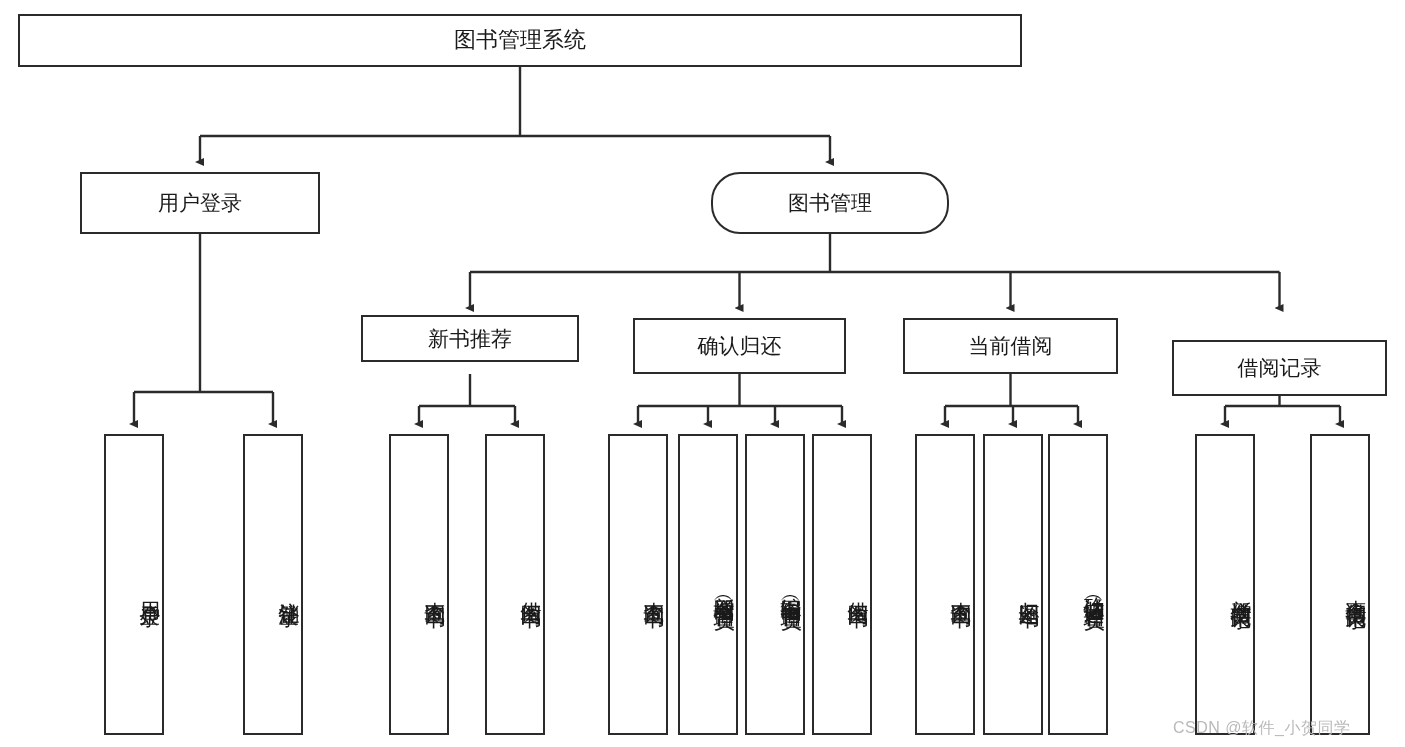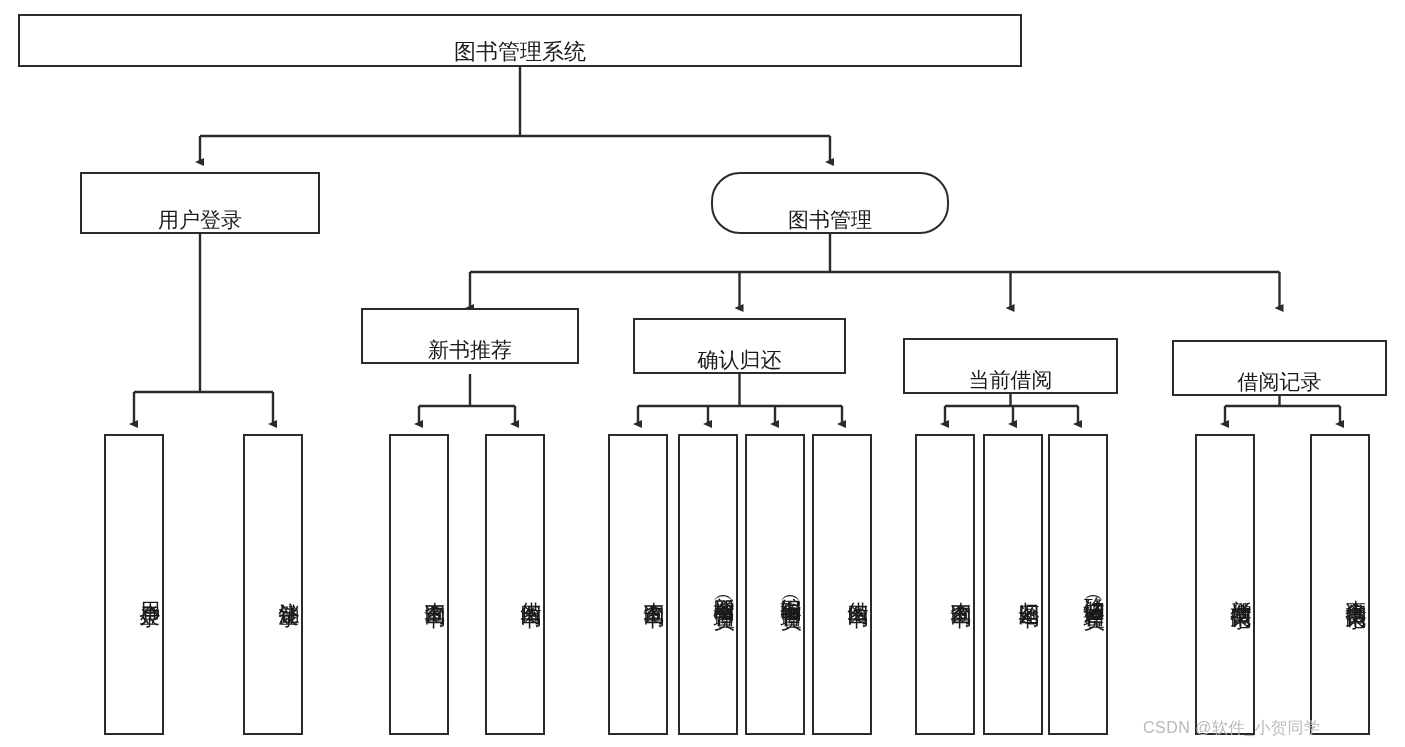--- a/index.html
+++ b/index.html
@@ -24,21 +24,21 @@
     width: 1405px;
     height: 747px;
     pointer-events: none;
   }
   .node {
     position: absolute;
     box-sizing: border-box;
     border: 2px solid #2b2b2b;
     background: #ffffff;
     display: flex;
-    align-items: flex-end;
+    align-items: center;
     justify-content: center;
     color: #1a1a1a;
     line-height: 1.12;
   }
   .node.root {
     font-size: 22px;
   }
   .node.lvl2 {
     font-size: 21px;
   }
@@ -120,27 +120,27 @@
     <span>图书管理系统</span>
   </div>
 
   <div class="node lvl2" style="left: 80px; top: 172px; width: 240px; height: 62px;">
     <span>用户登录</span>
   </div>
   <div class="node lvl2" style="left: 711px; top: 172px; width: 238px; height: 62px; border-radius: 29px;">
     <span>图书管理</span>
   </div>
 
-  <div class="node lvl3" style="left: 361px; top: 308px; width: 218px; height: 56px;">
+  <div class="node lvl3" style="left: 361px; top: 315px; width: 218px; height: 47px;">
     <span>新书推荐</span>
   </div>
   <div class="node lvl3" style="left: 633px; top: 318px; width: 213px; height: 56px;">
     <span>确认归还</span>
   </div>
-  <div class="node lvl3" style="left: 903px; top: 318px; width: 215px; height: 56px; margin-top: 20px;">
+  <div class="node lvl3" style="left: 903px; top: 318px; width: 215px; height: 56px;">
     <span>当前借阅</span>
   </div>
   <div class="node lvl3" style="left: 1172px; top: 318px; width: 215px; height: 56px; margin-top: 22px;">
     <span>借阅记录</span>
   </div>
 
   <div class="node leaf" style="left: 104px; top: 434px; width: 60px; height: 301px;">
     <span class="leaf-label">用户登录</span>
   </div>
   <div class="node leaf" style="left: 243px; top: 434px; width: 60px; height: 301px;">
@@ -173,15 +173,15 @@
   <div class="node leaf" style="left: 1048px; top: 434px; width: 60px; height: 301px;">
     <span class="leaf-label">确认归还（管理员）</span>
   </div>
   <div class="node leaf" style="left: 1195px; top: 434px; width: 60px; height: 301px;">
     <span class="leaf-label">新增借阅记录</span>
   </div>
   <div class="node leaf" style="left: 1310px; top: 434px; width: 60px; height: 301px;">
     <span class="leaf-label">查询借阅记录</span>
   </div>
 
-  <div class="watermark" style="left: 1143px; top: 718px;">CSDN @软件_小贺同学</div>
+  <div class="watermark" style="left: 1173px; top: 718px;">CSDN @软件_小贺同学</div>
 
 </div>
 
 </body></html>

